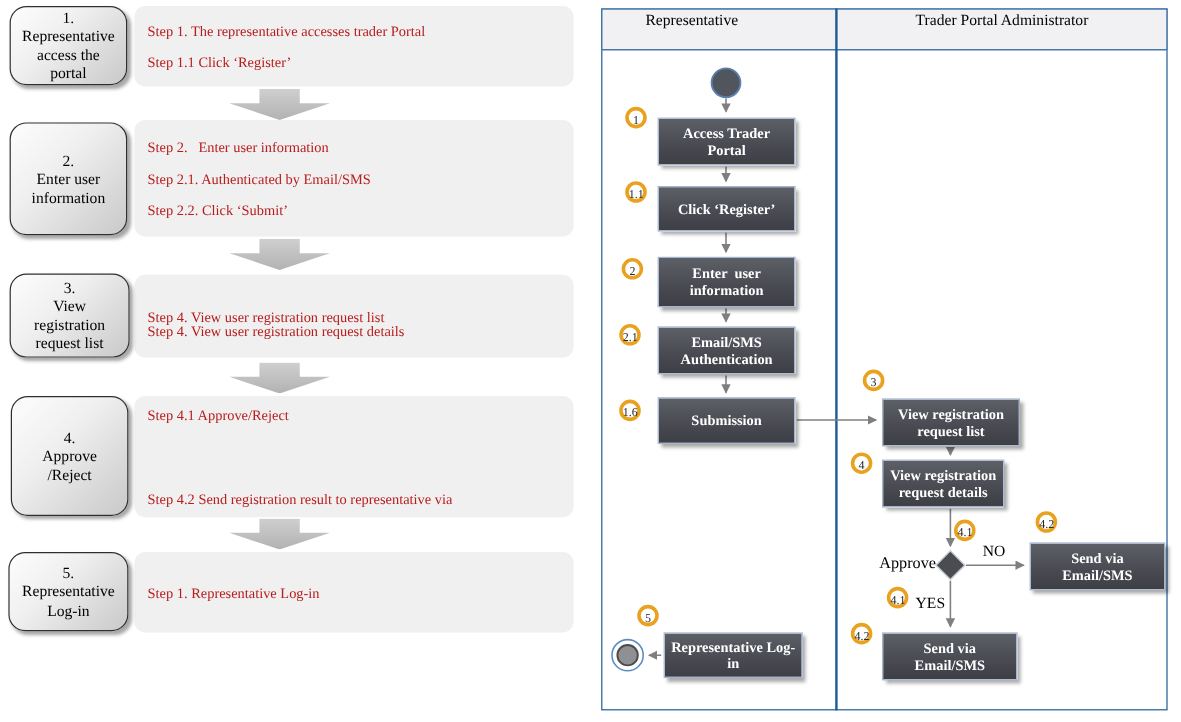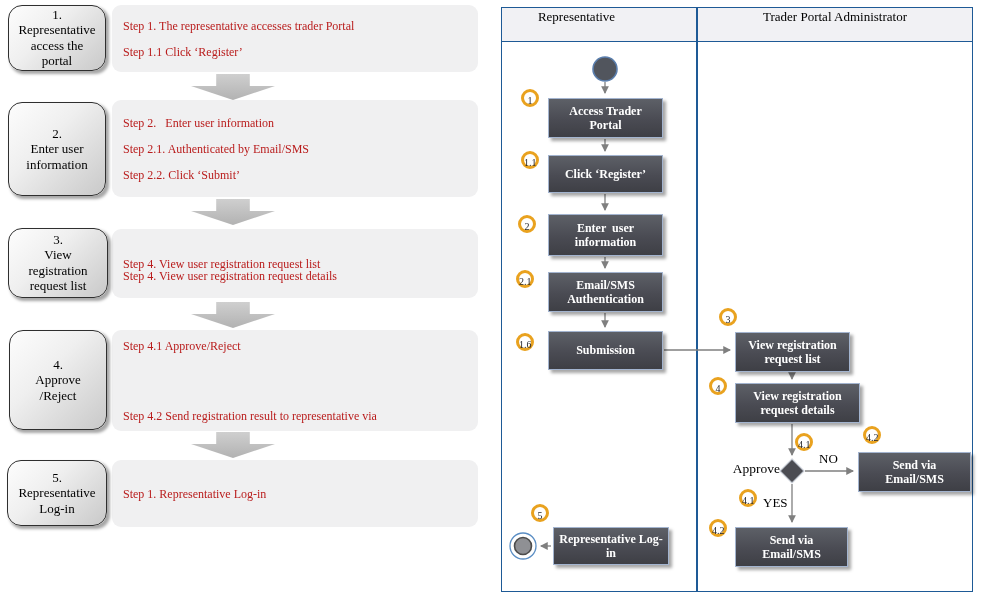--- a/index.html
+++ b/index.html
@@ -136,21 +136,21 @@
     <circle cx="523" cy="546" r="13" fill="none" stroke="#5b8ec4" stroke-width="1.3"></circle>
     <circle cx="523" cy="546" r="8.5" fill="#8f9094" stroke="#4c4c4c" stroke-width="1.6"></circle>
   </svg>
 
   <div class="node" style="left:548px;top:98px;width:115px;height:40px;">Access Trader Portal</div>
   <div class="node" style="left:548px;top:155px;width:115px;height:38px;">Click ‘Register’</div>
   <div class="node" style="left:548px;top:214px;width:115px;height:42px;">Enter  user information</div>
   <div class="node" style="left:548px;top:331px;width:115px;height:39px;">Submission</div>
   <div class="node" style="left:548px;top:272px;width:115px;height:40px;">Email/SMS Authentication</div>
   <div class="node" style="left:735px;top:332px;width:115px;height:40px;">View registration request list</div>
-  <div class="node" style="left:735px;top:383px;width:125px;height:40px;">View registration request details</div>
+  <div class="node" style="left:735px;top:383px;width:102px;height:40px;">View registration request details</div>
   <div class="node" style="left:858px;top:452px;width:113px;height:40px;">Send via Email/SMS</div>
   <div class="node" style="left:735px;top:527px;width:113px;height:40px;">Send via Email/SMS</div>
   <div class="node" style="left:553px;top:527px;width:116px;height:38px;">Representative Log-in</div>
 
   <div class="flow-label" style="left:724px;top:461px;width:56px;text-align:right;font-size:13.5px;">Approve</div>
   <div class="flow-label" style="left:819px;top:451px;">NO</div>
   <div class="flow-label" style="left:763px;top:495px;">YES</div>
 
   <div class="badge" style="left:521px;top:89px;">1</div>
   <div class="badge" style="left:521px;top:151px;">1.1</div>

